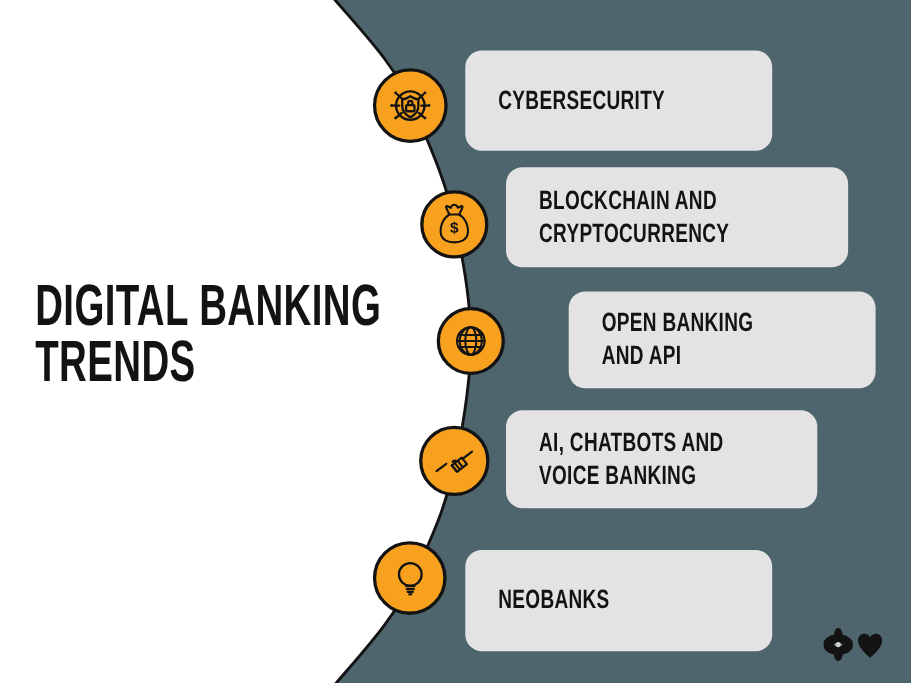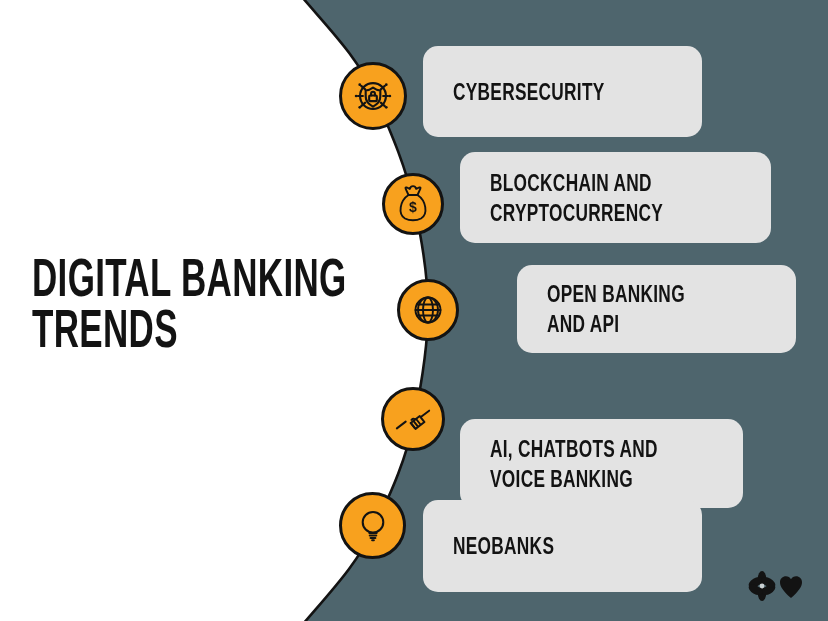--- a/index.html
+++ b/index.html
@@ -24,21 +24,21 @@
   }
   .card-label{
     font-size:24px;font-weight:bold;color:#131313;
     line-height:30px;letter-spacing:.4px;white-space:pre-line;
     transform:scaleX(.72);transform-origin:left center;
     display:inline-block;width:350px;
   }
   .card-1{left:423px;top:46px;width:279px;height:91px;}
   .card-2{left:460px;top:152px;width:311px;height:91px;align-items:center;}
   .card-3{left:478px;top:265px;width:279px;height:88px;margin-left:39px;}
-  .card-4{left:460px;top:373px;width:283px;height:89px;margin-top:46px;}
+  .card-4{left:460px;top:373px;width:283px;height:89px;}
   .card-5{left:423px;top:500px;width:279px;height:92px;}
   
   .badge{
     position:absolute;background:#f8a11e;border:3px solid #131313;border-radius:50%;
     box-sizing:border-box;display:flex;align-items:center;justify-content:center;
   }
   .badge svg{display:block;}
   .badge-1{left:339px;top:62px;width:68px;height:68px;}
   .badge-2{left:382px;top:173px;width:62px;height:62px;}
   .badge-3{left:397px;top:279px;width:62px;height:62px;}

